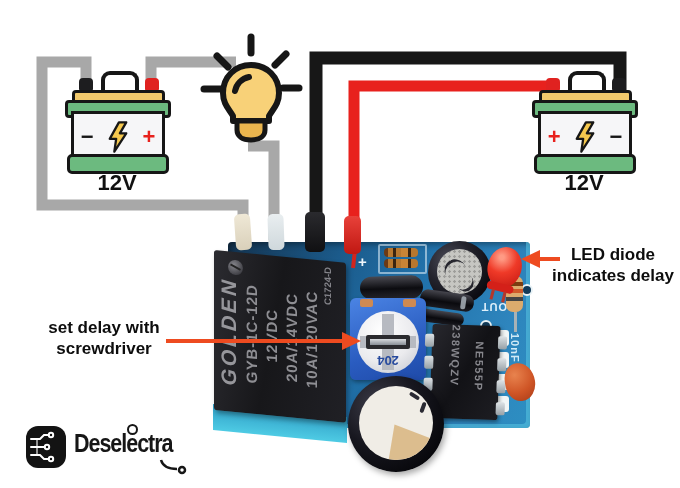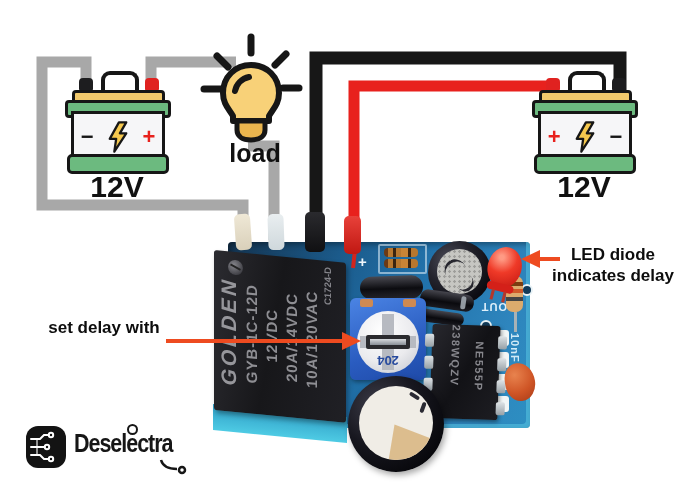--- a/index.html
+++ b/index.html
@@ -18,21 +18,21 @@
   .batt-yellow{position:absolute;left:8px;top:20px;width:87px;height:11px;background:#f2c96c;
                border:3.5px solid #161616;border-radius:4px;}
   .batt-green{position:absolute;left:1px;top:30px;width:100px;height:12px;background:#6cba7f;
               border:3.5px solid #161616;border-radius:4px;}
   .batt-body{position:absolute;left:7px;top:41px;width:88px;height:45px;background:#f6f6f8;
              border:3.5px solid #161616;display:flex;align-items:center;justify-content:space-around;}
   .batt-base{position:absolute;left:3px;top:84px;width:96px;height:14px;background:#6cba7f;
              border:3.5px solid #161616;border-radius:5px;}
   .batt-sign{font-size:22px;font-weight:800;line-height:1;}
   .batt-label{position:absolute;left:0;top:100px;width:106px;text-align:center;
-              font-size:30px;font-weight:800;color:#111;letter-spacing:0px;}
+              font-size:22px;font-weight:800;color:#111;letter-spacing:0px;}
 
   
   #load-label{position:absolute;left:203px;top:139px;width:104px;text-align:center;
               font-size:25px;font-weight:800;color:#111;z-index:2;}
 
   
   #board{position:absolute;left:228px;top:242px;width:302px;height:186px;z-index:1;border-radius:4px;
          background:linear-gradient(115deg,#14334f 0%,#1b5a8a 30%,#2172ab 55%,#2e85bd 82%,#2d8fc2 100%);
          box-shadow:inset -4px -4px 0 rgba(90,200,230,.55), inset 2px 2px 6px rgba(0,0,0,.4);}
   #pcb-strip{position:absolute;left:213px;top:404px;width:134px;height:26px;z-index:2;
@@ -184,21 +184,20 @@
       <line x1="56" y1="7" x2="56" y2="23"></line>
       <line x1="22" y1="26" x2="33" y2="37"></line>
       <line x1="91" y1="24" x2="80" y2="35"></line>
       <line x1="9" y1="59" x2="26" y2="59"></line>
       <line x1="104" y1="58" x2="88" y2="58"></line>
     </g>
     <path d="M56 35 c16 0 28 12 28 28 c0 11 -6 16 -10 23 l0 5 l-36 0 l0 -5 c-4 -7 -10 -12 -10 -23 c0 -16 12 -28 28 -28 z" fill="#f8d178" stroke="#161616" stroke-width="6" stroke-linejoin="round"></path>
     <path d="M40 61 a18 18 0 0 1 14 -14" stroke="#161616" stroke-width="6" fill="none" stroke-linecap="round"></path>
     <path d="M42 91 h28 v9 c0 6 -5 10 -14 10 s-14 -4 -14 -10 z" fill="#eab54e" stroke="#161616" stroke-width="5" stroke-linejoin="round"></path>
   </svg>
-  <div id="load-label">load</div>
 
   <div id="board"></div>
   <div id="pcb-strip"></div>
 
   <div id="relay">
     <div id="relay-screw"></div>
     <div id="relay-textbox">
       <div class="relay-l1">GOLDEN</div>
       <div class="relay-l">GYB-1C-12D</div>
       <div class="relay-l">12VDC</div>
@@ -296,20 +295,21 @@
 
   <svg id="arrows" width="680" height="488">
     <path d="M166 341 H342" stroke="#ee4b20" stroke-width="4" fill="none"></path>
     <polygon points="342,332 361,341 342,350" fill="#ee4b20"></polygon>
     <path d="M560 259 H540" stroke="#ee4b20" stroke-width="4" fill="none"></path>
     <polygon points="540,250 521,259 540,268" fill="#ee4b20"></polygon>
   </svg>
 
   <div class="ann" style="left:28px;top:318px;width:152px;">
     <div>set delay with</div>
+    <div>screwdriver</div>
   </div>
   <div class="ann" style="left:543px;top:245px;width:140px;">
     <div>LED diode</div>
     <div>indicates delay</div>
   </div>
 
   <div id="logo">
     <div id="logo-icon">
       <svg width="40" height="42">
         <g stroke="#ffffff" stroke-width="2" fill="none" stroke-linecap="round">

